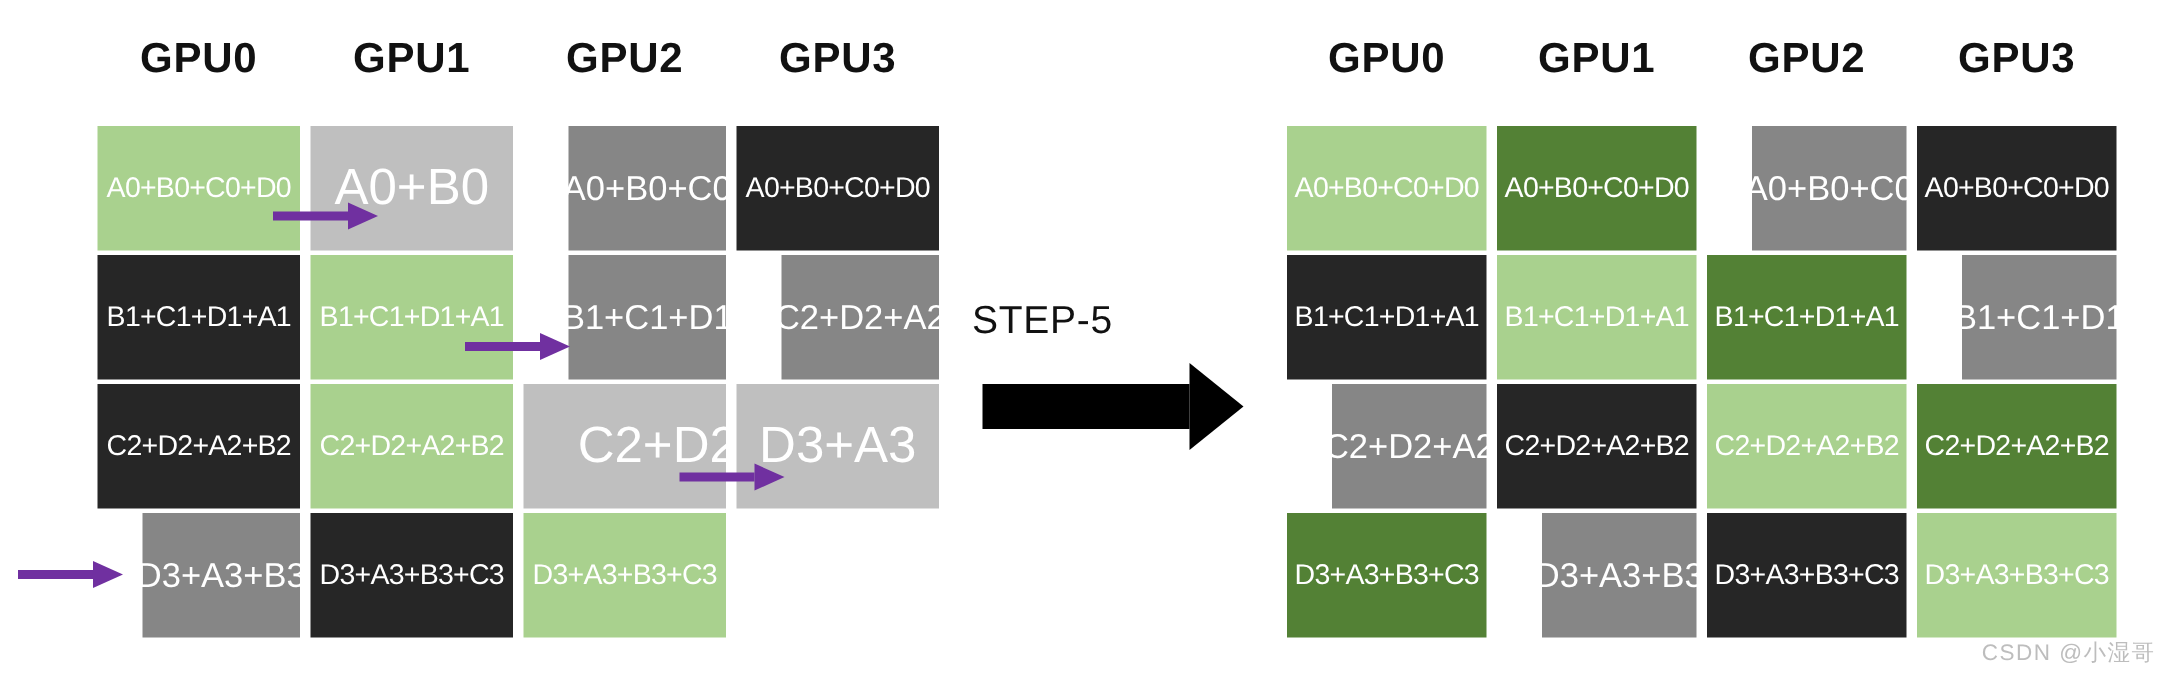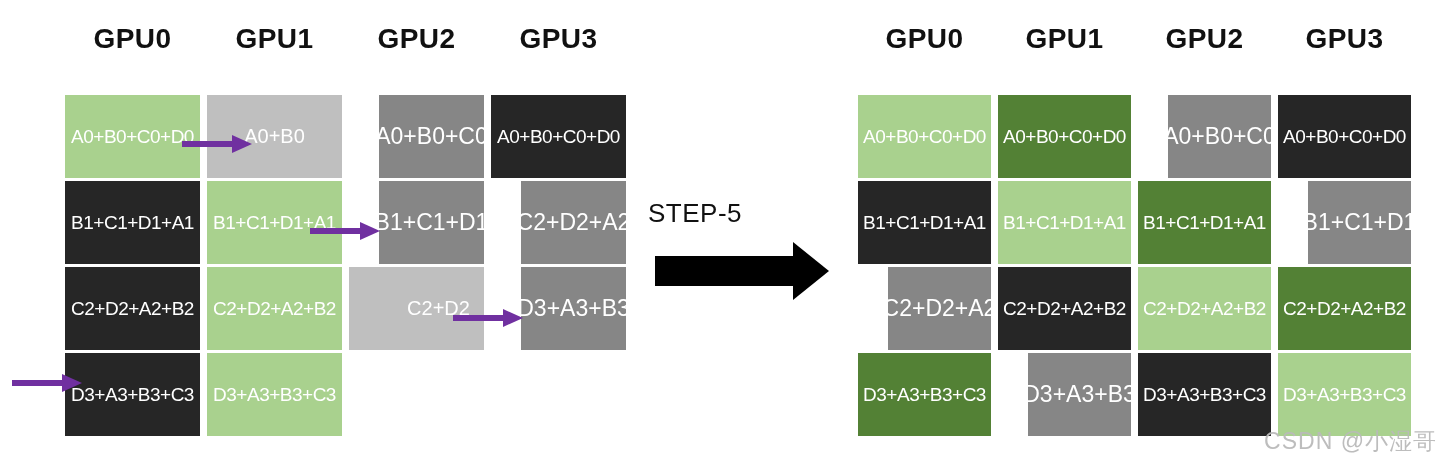--- a/index.html
+++ b/index.html
@@ -8,47 +8,47 @@
 
   .panel{position:absolute;top:0;height:352px;border-radius:10px;}
   #panel-left{left:65px;width:561px;}
   #panel-right{left:858px;width:553px;}
 
   .headers{position:absolute;top:22px;left:0;width:100%;display:grid;column-gap:7px;}
   #panel-left .headers{grid-template-columns:repeat(4,135px);}
   #panel-right .headers{grid-template-columns:repeat(4,133px);}
   .gpu-header{text-align:center;font-size:28px;font-weight:700;color:#111;line-height:34px;letter-spacing:0.5px;}
 
-  .cells{position:absolute;top:95px;left:0;display:grid;gap:3px 7px;}
+  .cells{position:absolute;top:84px;left:0;display:grid;gap:3px 7px;}
   #panel-left .cells{grid-template-columns:repeat(4,135px);}
   #panel-right .cells{grid-template-columns:repeat(4,133px);}
   .cell{height:83px;display:flex;align-items:center;justify-content:center;color:#ffffff;white-space:nowrap;}
   .cell.sm{font-size:19px;letter-spacing:-0.5px;}
   .cell.md{font-size:23px;margin-left:30px;}
-  .cell.lg{font-size:20px;text-align:center;}
+  .cell.lg{font-size:34px;text-align:center;}
 
   
   .parrow{position:absolute;display:flex;align-items:center;height:18px;}
   .parrow .shaft{display:block;width:50px;height:6px;background:var(--arrow-purple,#7030a0);}
   .parrow .head{display:block;width:0;height:0;border-left:20px solid var(--arrow-purple,#7030a0);
                 border-top:9px solid transparent;border-bottom:9px solid transparent;}
   .parrow.p1{left:182px;top:135px;}
   .parrow.p2{left:310px;top:222px;}
   .parrow.p3{left:453px;top:309px;}
   .parrow.p4{left:12px;top:374px;}
 
   
   .step-label{position:absolute;left:648px;top:198px;width:180px;text-align:left;
               font-size:26px;color:#111;letter-spacing:0.5px;}
   .big-arrow{position:absolute;left:655px;top:242px;display:flex;align-items:center;height:58px;}
   .big-arrow .bshaft{display:block;width:138px;height:30px;background:var(--arrow-black,#000);}
   .big-arrow .bhead{display:block;width:0;height:0;border-left:36px solid var(--arrow-black,#000);
                     border-top:29px solid transparent;border-bottom:29px solid transparent;}
 
-  .watermark{position:absolute;right:6px;top:426px;font-size:23px;color:rgba(185,185,185,0.95);
+  .watermark{position:absolute;right:6px;top:426px;font-size:15px;color:rgba(185,185,185,0.95);
              letter-spacing:1px;}
 </style>
 </head>
 <body>
 
 <div class="canvas">
 
   <section class="panel" id="panel-left">
     <div class="headers" id="left-headers">
         <div class="gpu-header">GPU0</div>
@@ -61,20 +61,21 @@
         <div class="cell lg" style="background-color: var(--light-gray);">A0+B0</div>
         <div class="cell md" style="background-color: var(--mid-gray);">A0+B0+C0</div>
         <div class="cell sm" style="background-color: var(--dark);">A0+B0+C0+D0</div>
         <div class="cell sm" style="background-color: var(--dark);">B1+C1+D1+A1</div>
         <div class="cell sm" style="background-color: var(--light-green);">B1+C1+D1+A1</div>
         <div class="cell md" style="background-color: var(--mid-gray);">B1+C1+D1</div>
         <div class="cell md" style="background-color: var(--mid-gray);">C2+D2+A2</div>
         <div class="cell sm" style="background-color: var(--dark);">C2+D2+A2+B2</div>
         <div class="cell sm" style="background-color: var(--light-green);">C2+D2+A2+B2</div>
         <div class="cell lg" style="background-color: var(--light-gray); padding-left: 44px;">C2+D2</div>
+        <div class="cell lg" style="background-color: var(--light-gray);">D3+A3</div>
         <div class="cell md" style="background-color: var(--mid-gray);">D3+A3+B3</div>
         <div class="cell sm" style="background-color: var(--dark);">D3+A3+B3+C3</div>
         <div class="cell sm" style="background-color: var(--light-green);">D3+A3+B3+C3</div>
       </div>
   </section>
 
   <div class="parrow p1">
       <i class="shaft"></i>
       <i class="head"></i>
     </div>

